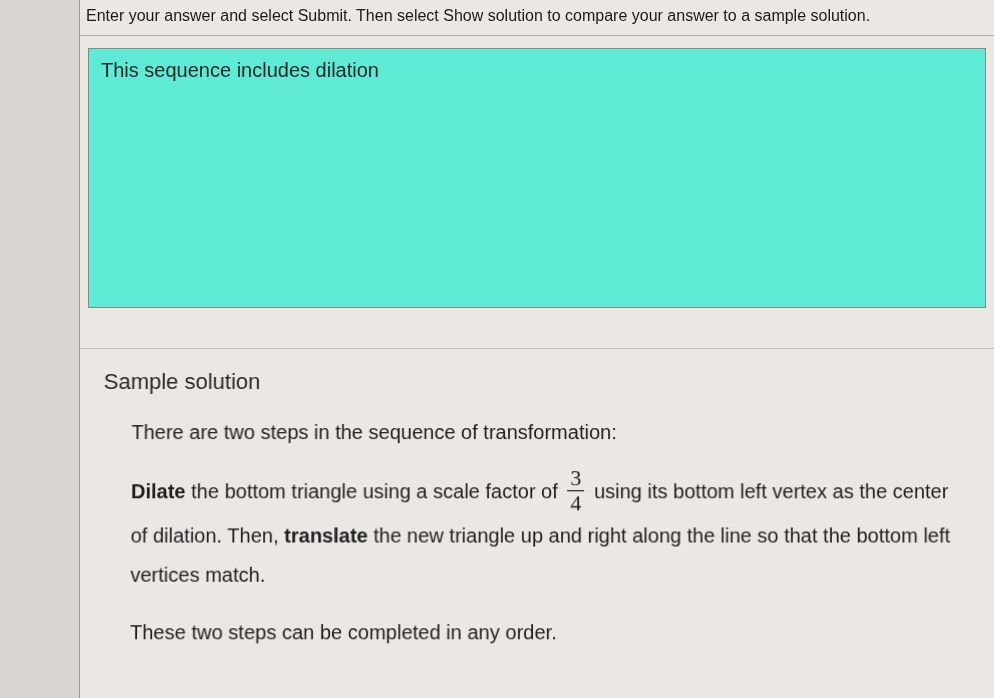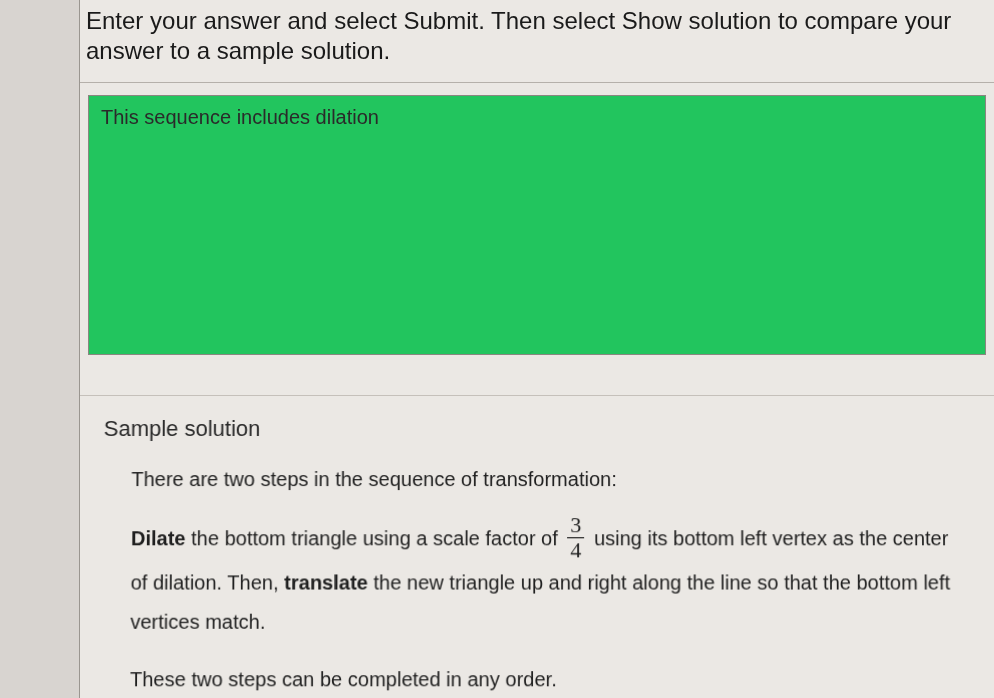--- a/index.html
+++ b/index.html
@@ -21,29 +21,29 @@
       border-right: 1px solid #9a9690;
       flex-shrink: 0;
     }
     .main-content {
       flex: 1;
       background: #ebe8e4;
       display: flex;
       flex-direction: column;
     }
     .instructions {
-      padding: 6px 8px 16px 6px;
-      font-size: 24px;
+      padding: 6px 8px 9px 6px;
+      font-size: 16px;
       line-height: 1.25;
       color: #1a1a1a;
       border-bottom: 1px solid #b5b0aa;
     }
     .answer-box {
       margin: 12px 8px 0 8px;
-      background: #22c55e;
+      background: #5eead4;
       border: 1px solid #8a8680;
       height: 260px;
       padding: 10px 12px;
     }
     .answer-text {
       font-size: 20px;
       color: #2a2a2a;
     }
     .solution-section {
       margin-top: 40px;

